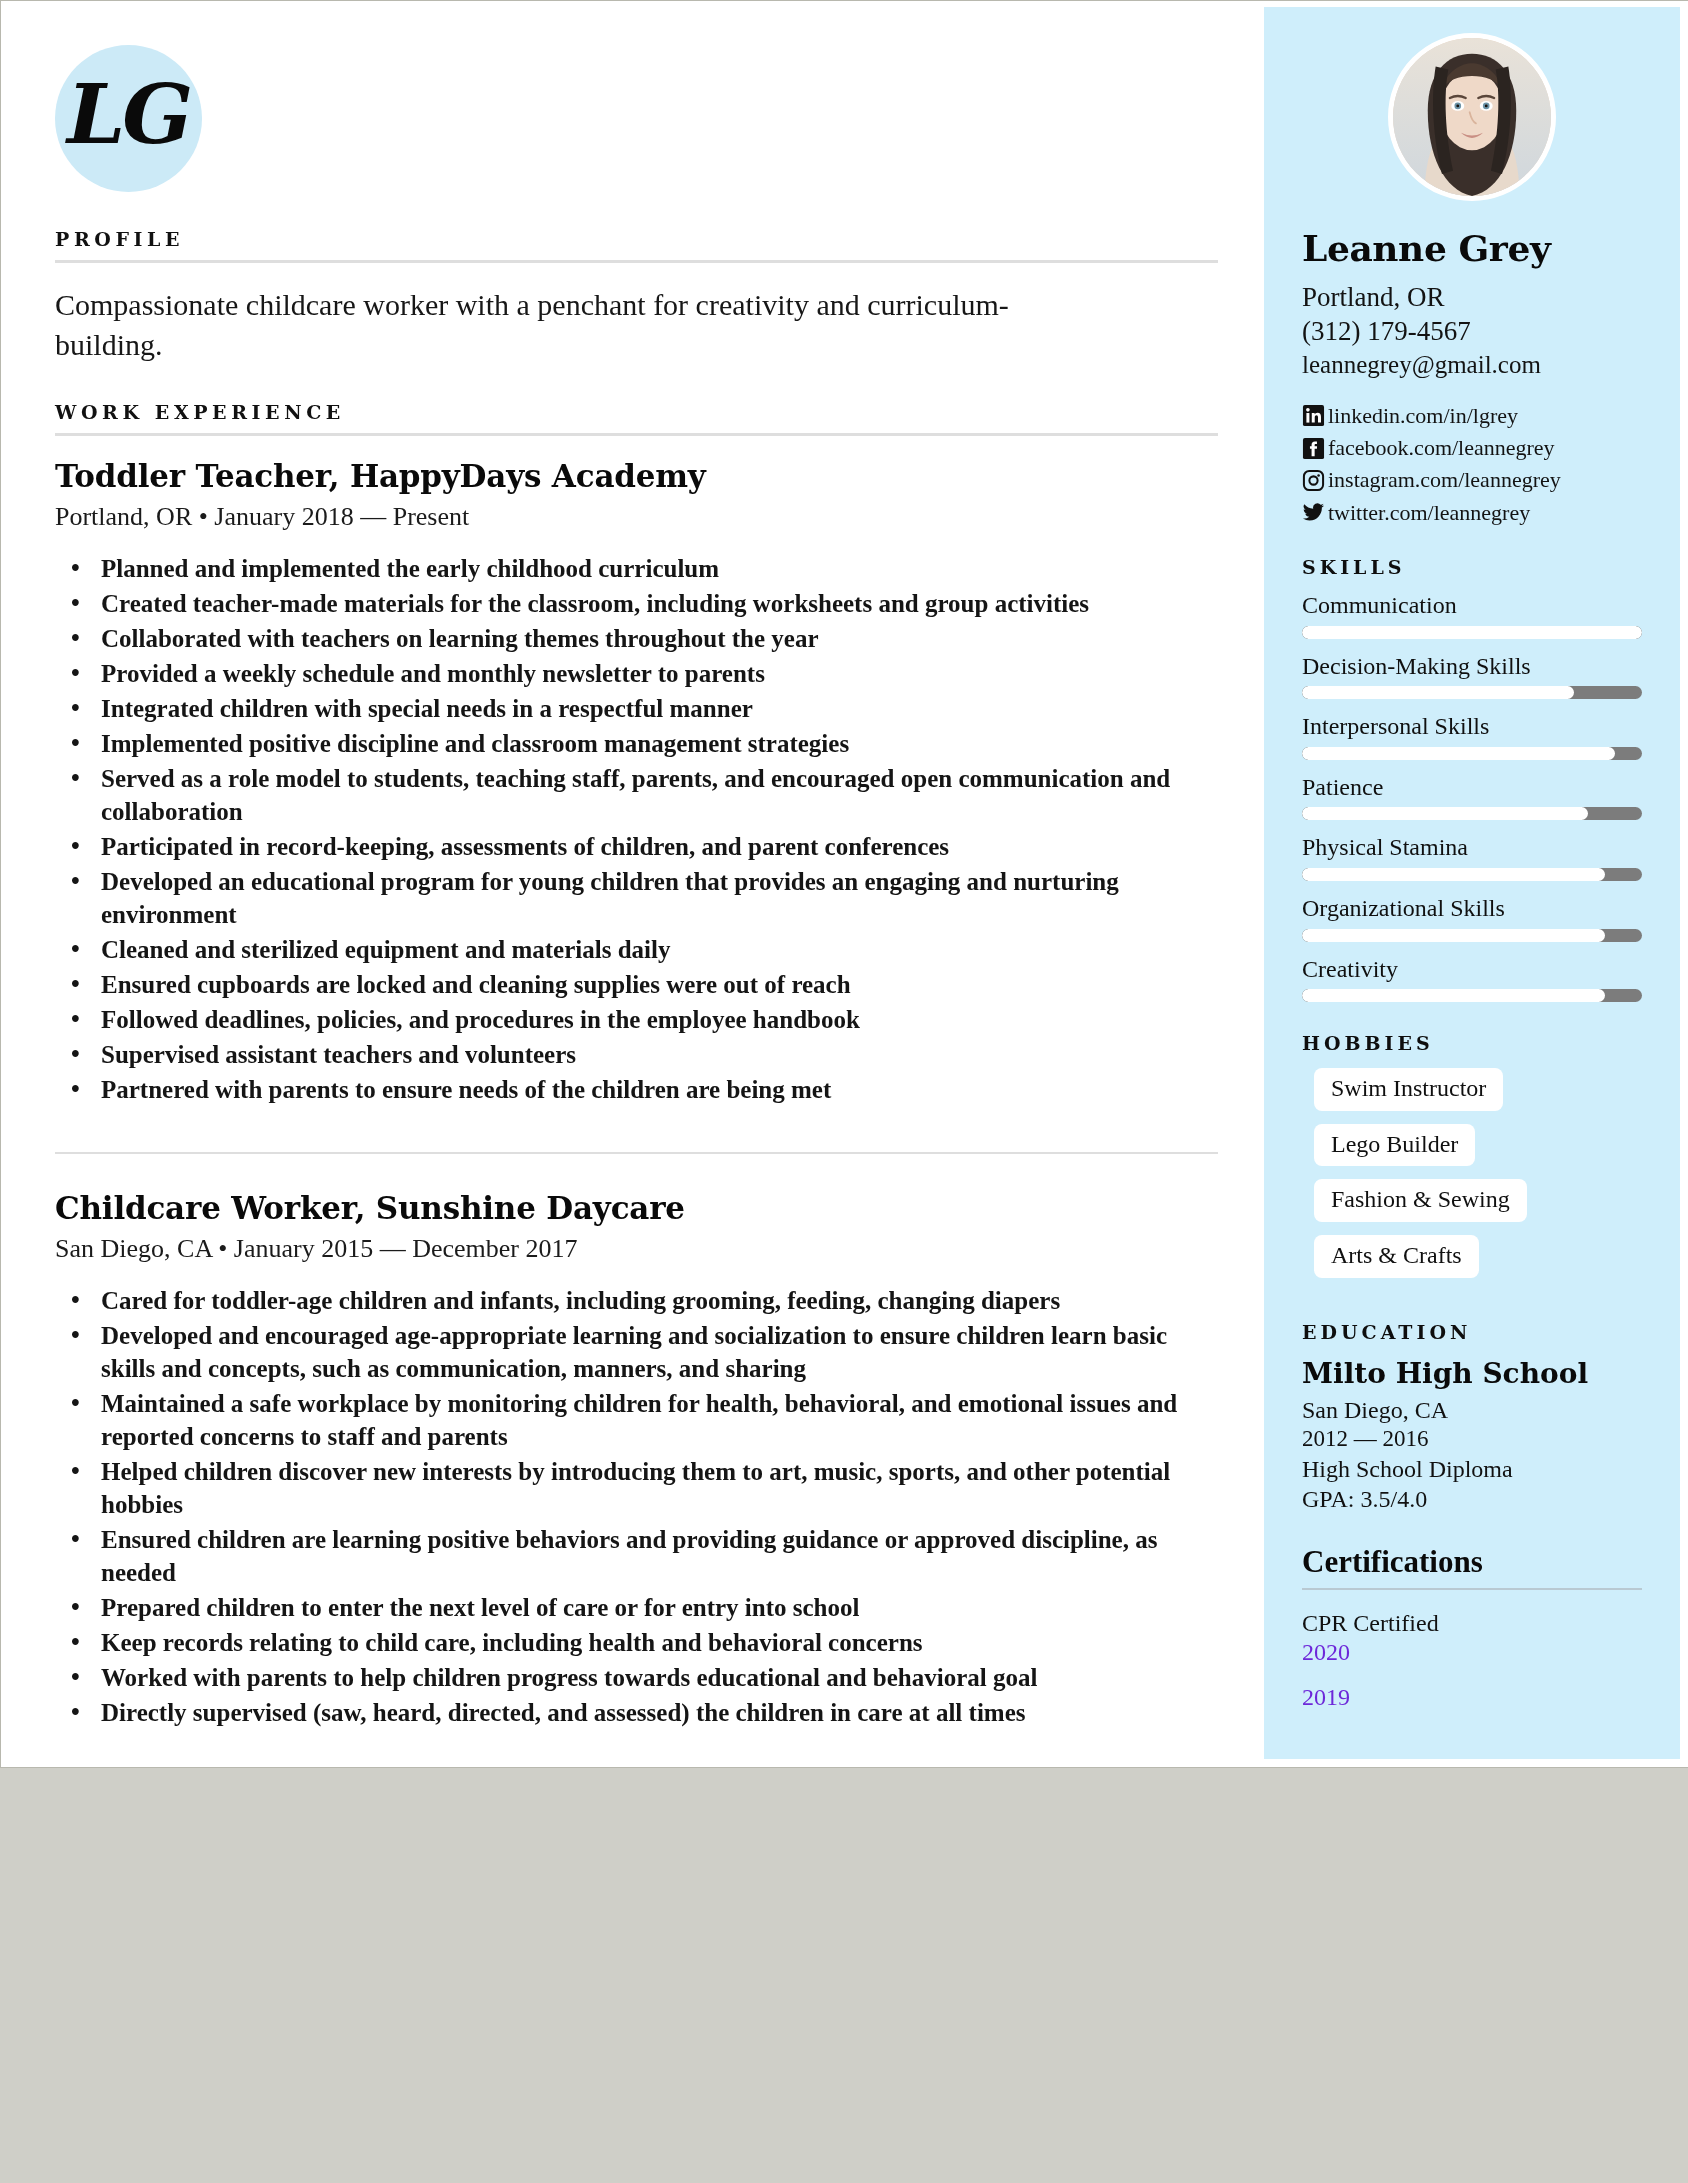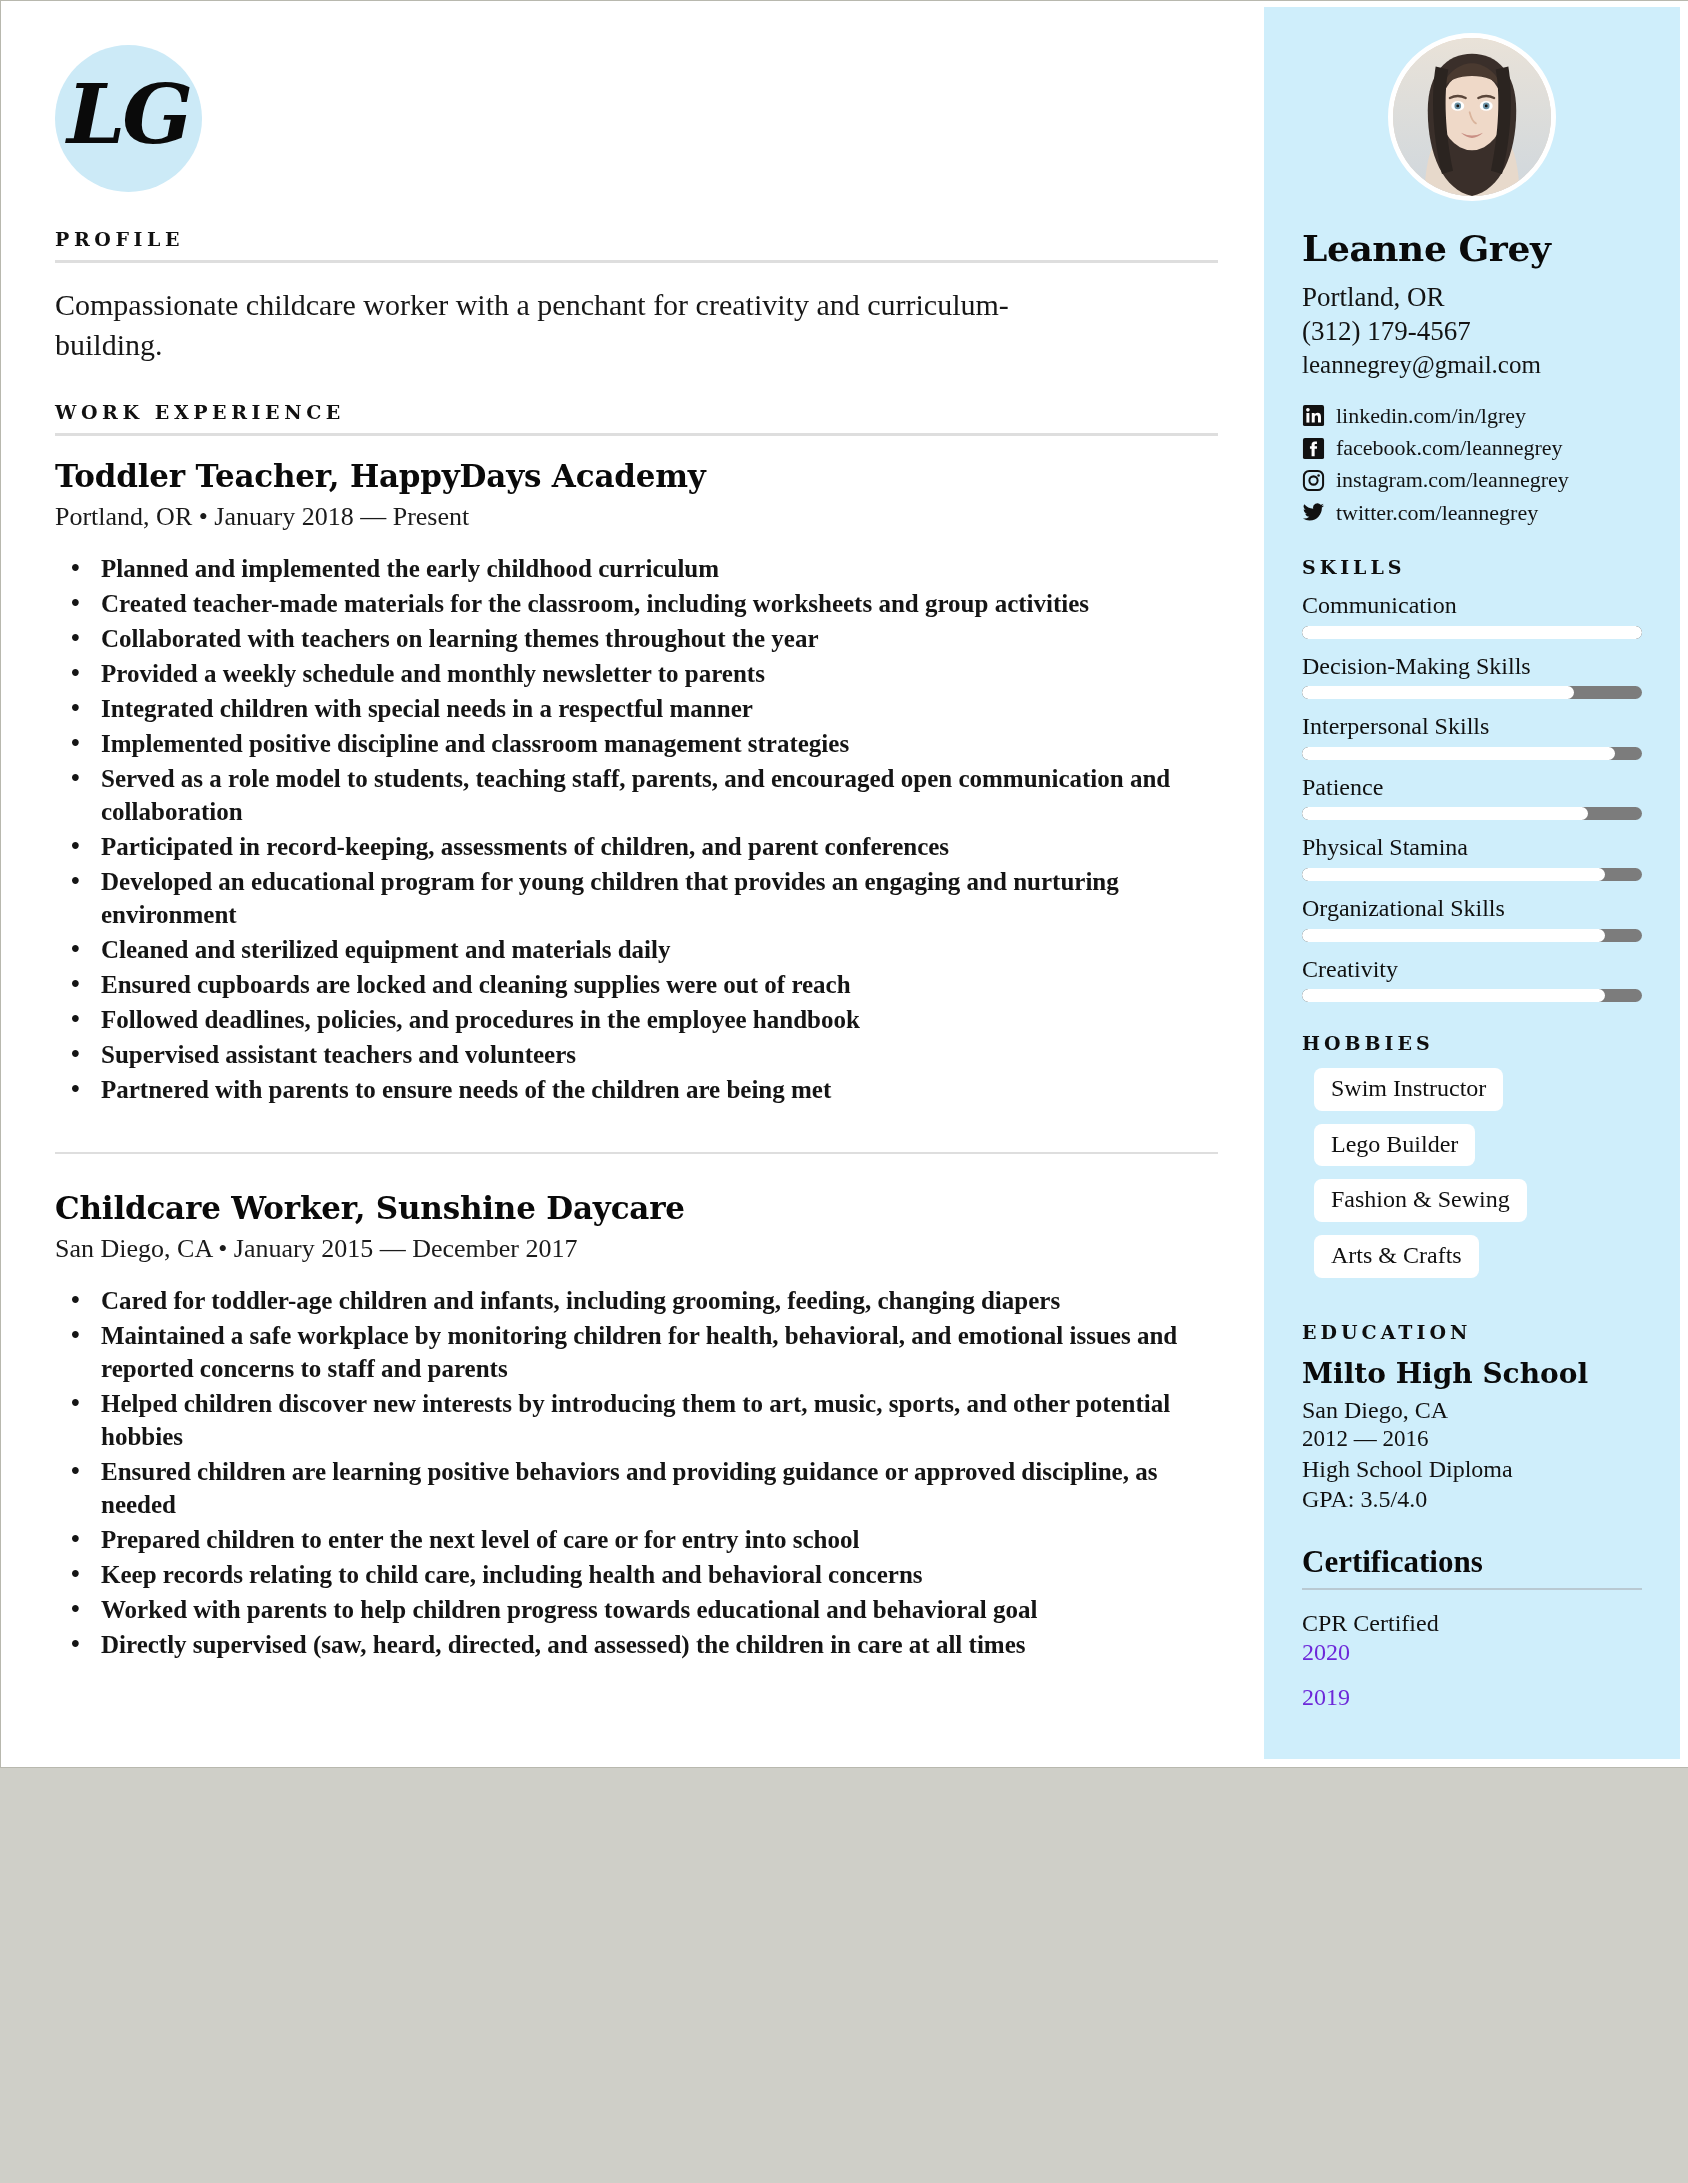--- a/index.html
+++ b/index.html
@@ -159,21 +159,21 @@
   .side-email {
     font-size: 25px;
     color: #131313;
     margin-top: 2px;
     margin-bottom: 24px;
   }
 
   .social-row {
     display: flex;
     align-items: center;
-    gap: 11px;
+    gap: 3px;
     margin-bottom: 6px;
   }
   .social-ico {
     width: 23px;
     height: 23px;
     flex: 0 0 23px;
     display: block;
   }
   .social-ico svg { display: block; width: 23px; height: 23px; }
   .social-txt {
@@ -299,20 +299,21 @@
         </ul>
       </div>
 
       <div class="job-sep"></div>
 
       <div class="job">
         <h3 class="job-title">Childcare Worker, Sunshine Daycare</h3>
         <div class="job-meta">San Diego, CA • January 2015 — December 2017</div>
         <ul class="bullets">
           <li>Cared for toddler-age children and infants, including grooming, feeding, changing diapers</li>
+          <li>Developed and encouraged age-appropriate learning and socialization to ensure children learn basic skills and concepts, such as communication, manners, and sharing</li>
           <li>Maintained a safe workplace by monitoring children for health, behavioral, and emotional issues and reported concerns to staff and parents</li>
           <li>Helped children discover new interests by introducing them to art, music, sports, and other potential hobbies</li>
           <li>Ensured children are learning positive behaviors and providing guidance or approved discipline, as needed</li>
           <li>Prepared children to enter the next level of care or for entry into school</li>
           <li>Keep records relating to child care, including health and behavioral concerns</li>
           <li>Worked with parents to help children progress towards educational and behavioral goal</li>
           <li>Directly supervised (saw, heard, directed, and assessed) the children in care at all times</li>
         </ul>
       </div>
 

